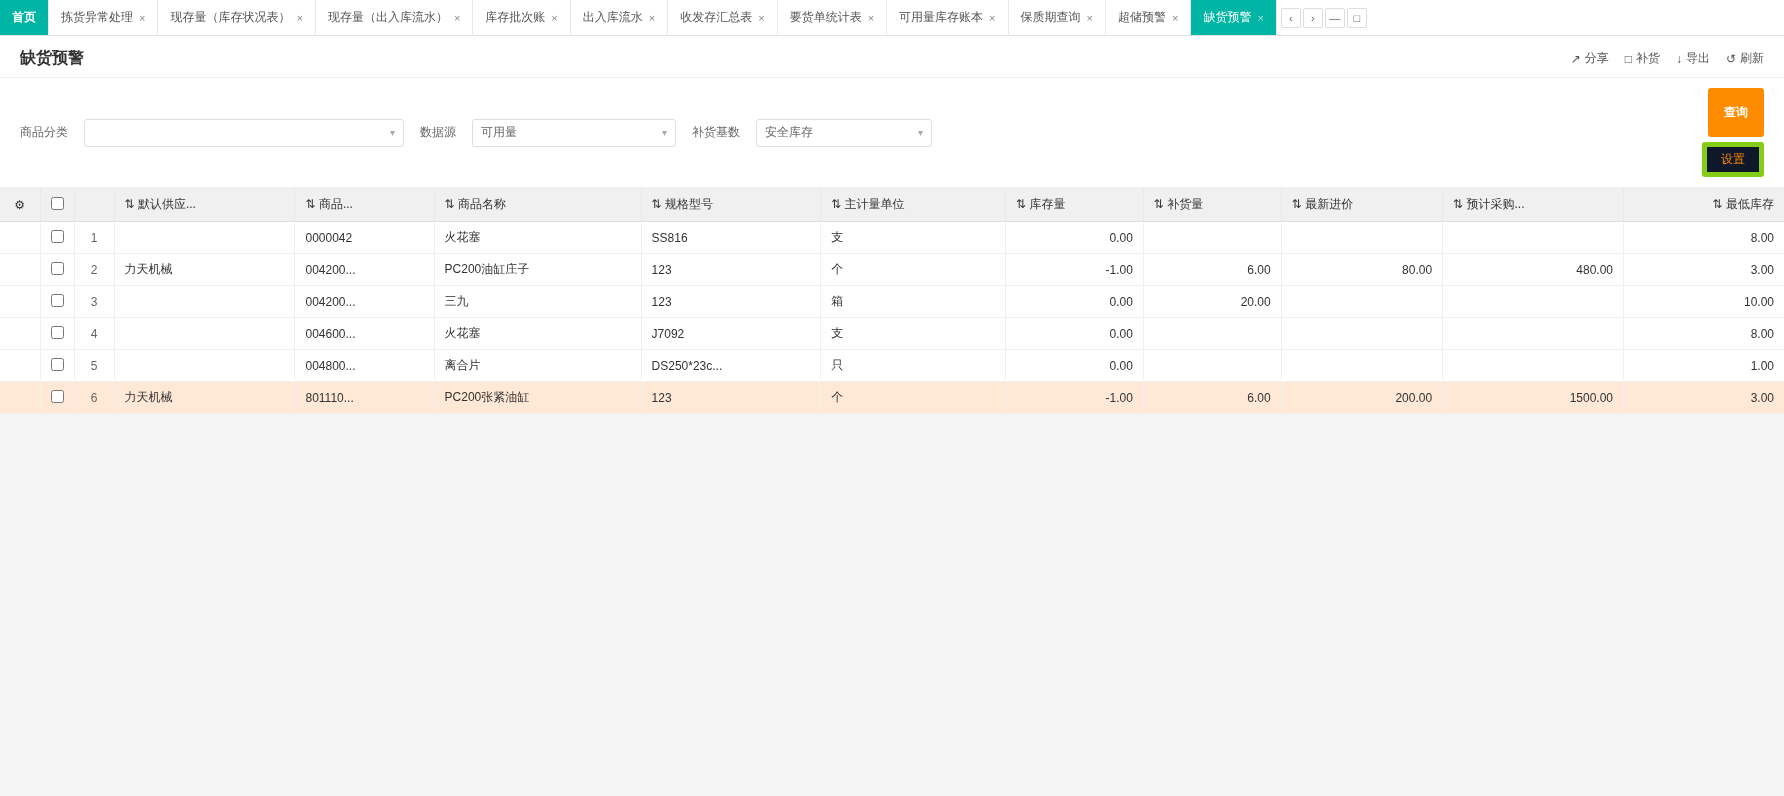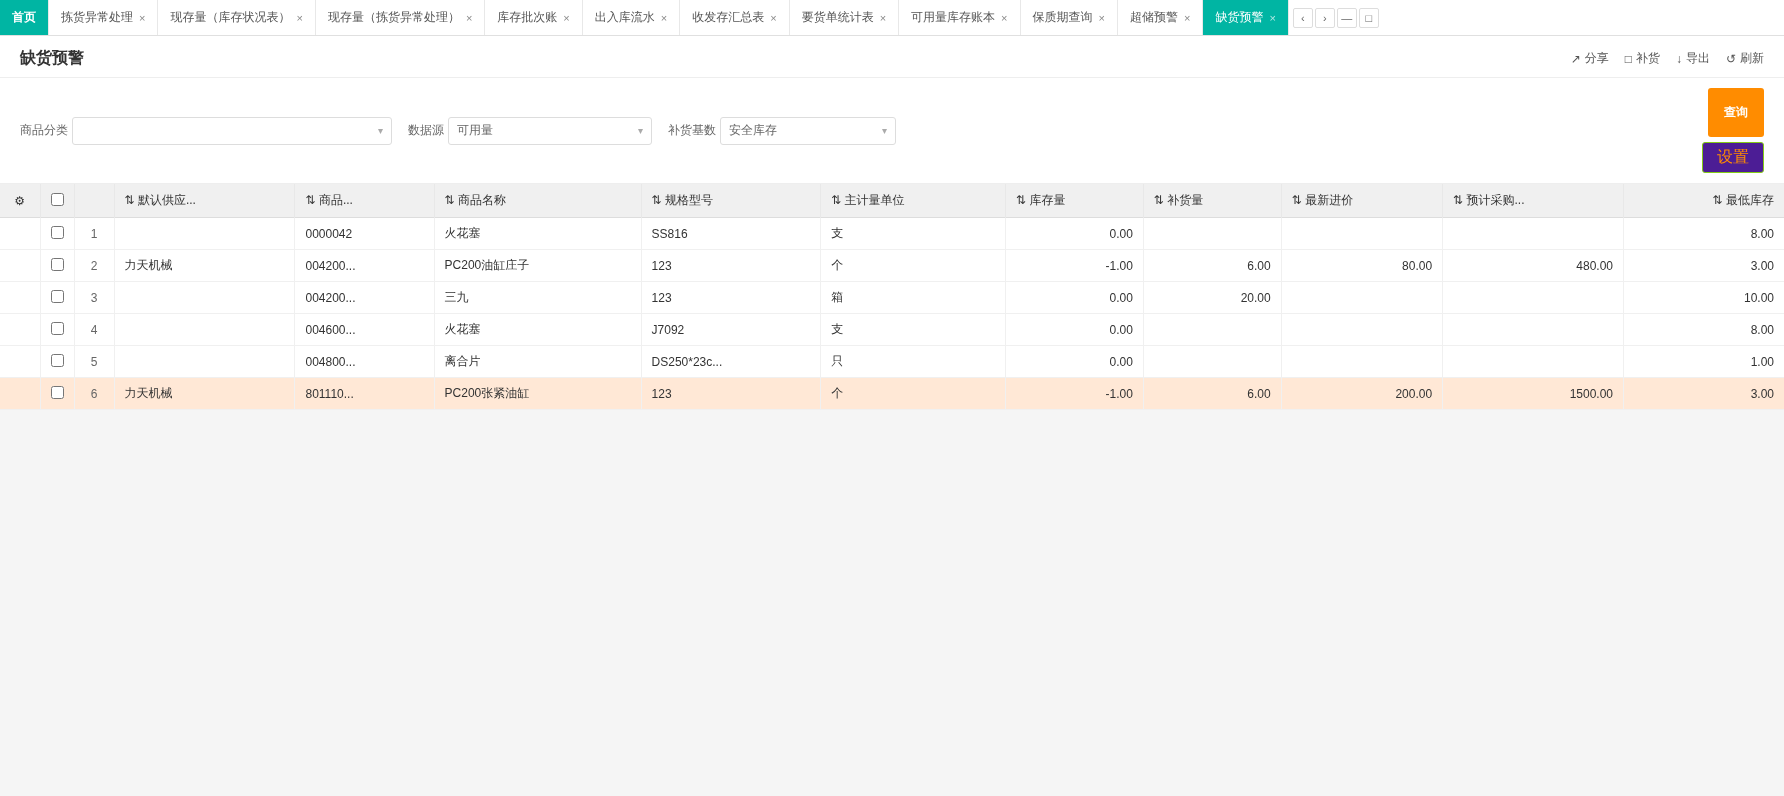--- a/index.html
+++ b/index.html
@@ -79,21 +79,21 @@
       align-items: center;
       gap: 16px;
     }
     .header-action-item {
       display: flex; align-items: center; gap: 4px;
       color: #555; cursor: pointer; font-size: 12px;
     }
     .filter-group {
       display: flex;
       align-items: center;
-      gap: 4px;
+      gap: 16px;
     }
     .filter-label {
       color: #666;
       white-space: nowrap;
       font-size: 12px;
     }
     .filter-select {
       width: 200px;
       height: 28px;
       border: 1px solid #ddd;
@@ -111,27 +111,27 @@
       background: #ff8c00;
       color: #fff;
       border: none;
       padding: 16px 16px;
       border-radius: 3px;
       cursor: pointer;
       font-size: 12px;
       font-weight: bold;
     }
     .btn-settings {
-      background: #4c1d95;
+      background: #0f172a;
       color: #ff8c00;
-      border: 1px solid #84cc16;
+      border: 5px solid #84cc16;
       padding: 4px 14px;
       border-radius: 3px;
       cursor: pointer;
-      font-size: 16px;
+      font-size: 12px;
     }
 
     
     .table-container {
       background: #fff;
       margin: 0;
       overflow-x: auto;
     }
     table {
       width: 100%;
@@ -185,21 +185,21 @@
   </div>
   <div class="tab-item">
     <span>拣货异常处理</span>
     <span class="close-btn">×</span>
   </div>
   <div class="tab-item">
     <span>现存量（库存状况表）</span>
     <span class="close-btn">×</span>
   </div>
   <div class="tab-item">
-    <span>现存量（拣货异常处理）</span>
+    <span>现存量（出入库流水）</span>
     <span class="close-btn">×</span>
   </div>
   <div class="tab-item">
     <span>库存批次账</span>
     <span class="close-btn">×</span>
   </div>
   <div class="tab-item">
     <span>出入库流水</span>
     <span class="close-btn">×</span>
   </div>

